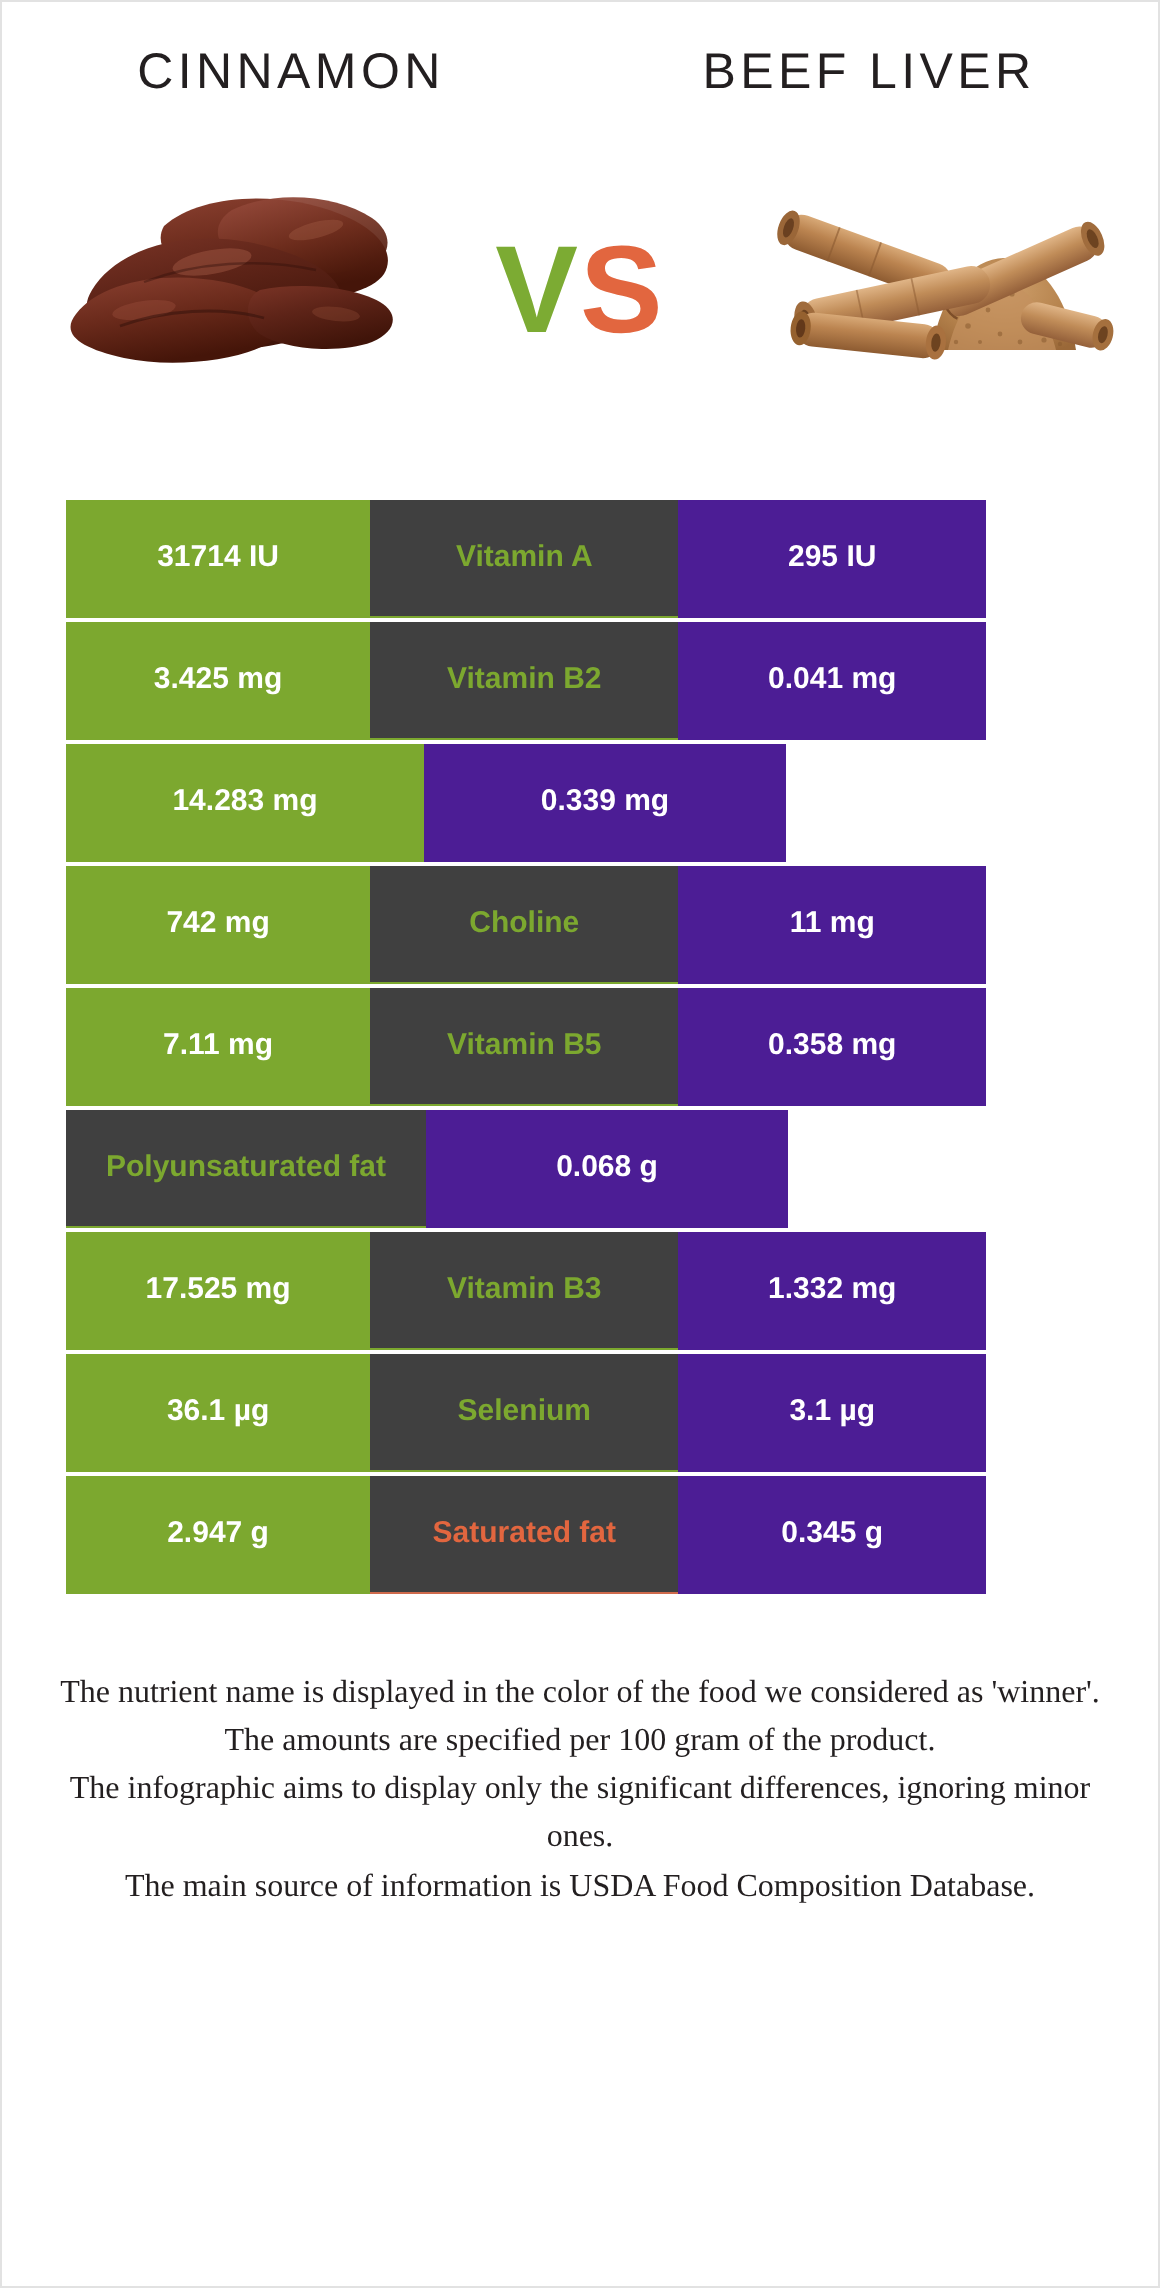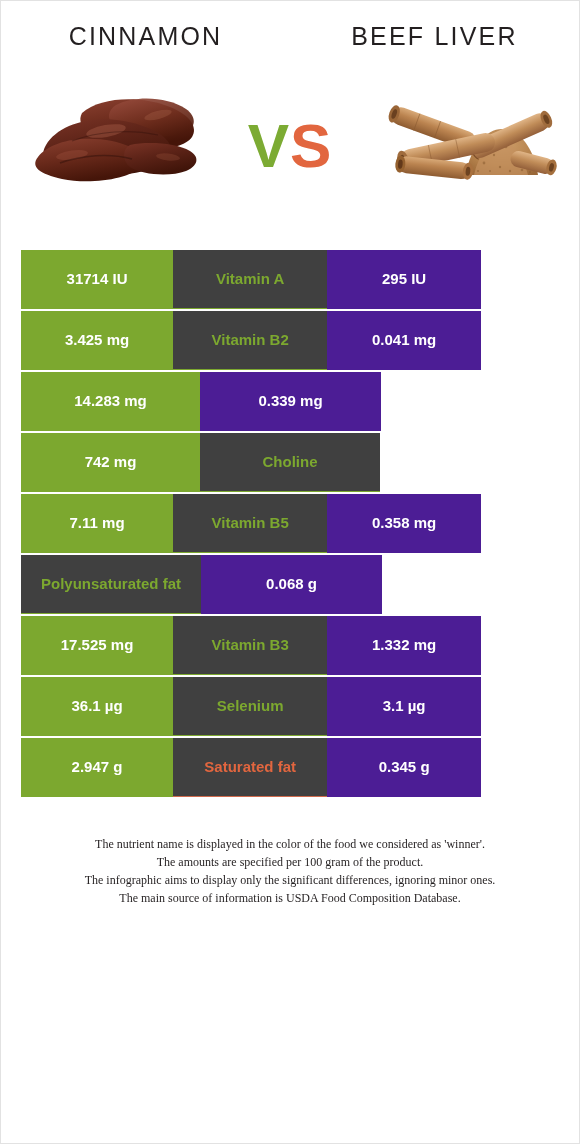--- a/index.html
+++ b/index.html
@@ -69,21 +69,21 @@
     font-family: "Liberation Sans", sans-serif;
     pointer-events: none;
   }
   .vs .v { color: #7cab33; }
   .vs .s { color: #e2663f; }
 
   svg.food { display: block; }
 
   
   .table {
-    margin: 9px 20px 0 20px;
+    margin: 9px 20px 0 32px;
     width: 460px;
   }
   .row {
     display: flex;
     height: 59px;
     margin-bottom: 2px;
   }
   .cell {
     display: flex;
     align-items: center;
@@ -113,21 +113,21 @@
     padding: 0 4px;
   }
   .row:first-child .cell-mid { border-top: 1px solid transparent; }
   .cell-mid.win-green { color: #7ca82f; border-bottom-color: #7ca82f; }
   .cell-mid.win-orange { color: #e2663f; border-bottom-color: #cf6a4c; }
 
   
   .footer {
     margin: 38px 22px 0 22px;
     text-align: center;
-    font-size: 12px;
+    font-size: 16px;
     line-height: 1.52;
     color: #231f20;
     font-family: "Liberation Serif", serif;
   }
   .footer p { margin: 0; }
 </style>
 </head>
 <body>
 
 <div class="page">
@@ -274,20 +274,21 @@
 
 
     <div class="row">
       <div class="cell cell-left">14.283 mg</div>
       <div class="cell cell-right">0.339 mg</div>
     </div>
 
     <div class="row">
       <div class="cell cell-left">742 mg</div>
       <div class="cell cell-mid win-green">Choline</div>
+      <div class="cell cell-right">11 mg</div>
     </div>
 
     <div class="row">
       <div class="cell cell-left">7.11 mg</div>
       <div class="cell cell-mid win-green">Vitamin B5</div>
       <div class="cell cell-right">0.358 mg</div>
     </div>
 
     <div class="row">
       <div class="cell cell-mid win-green">Polyunsaturated fat</div>

